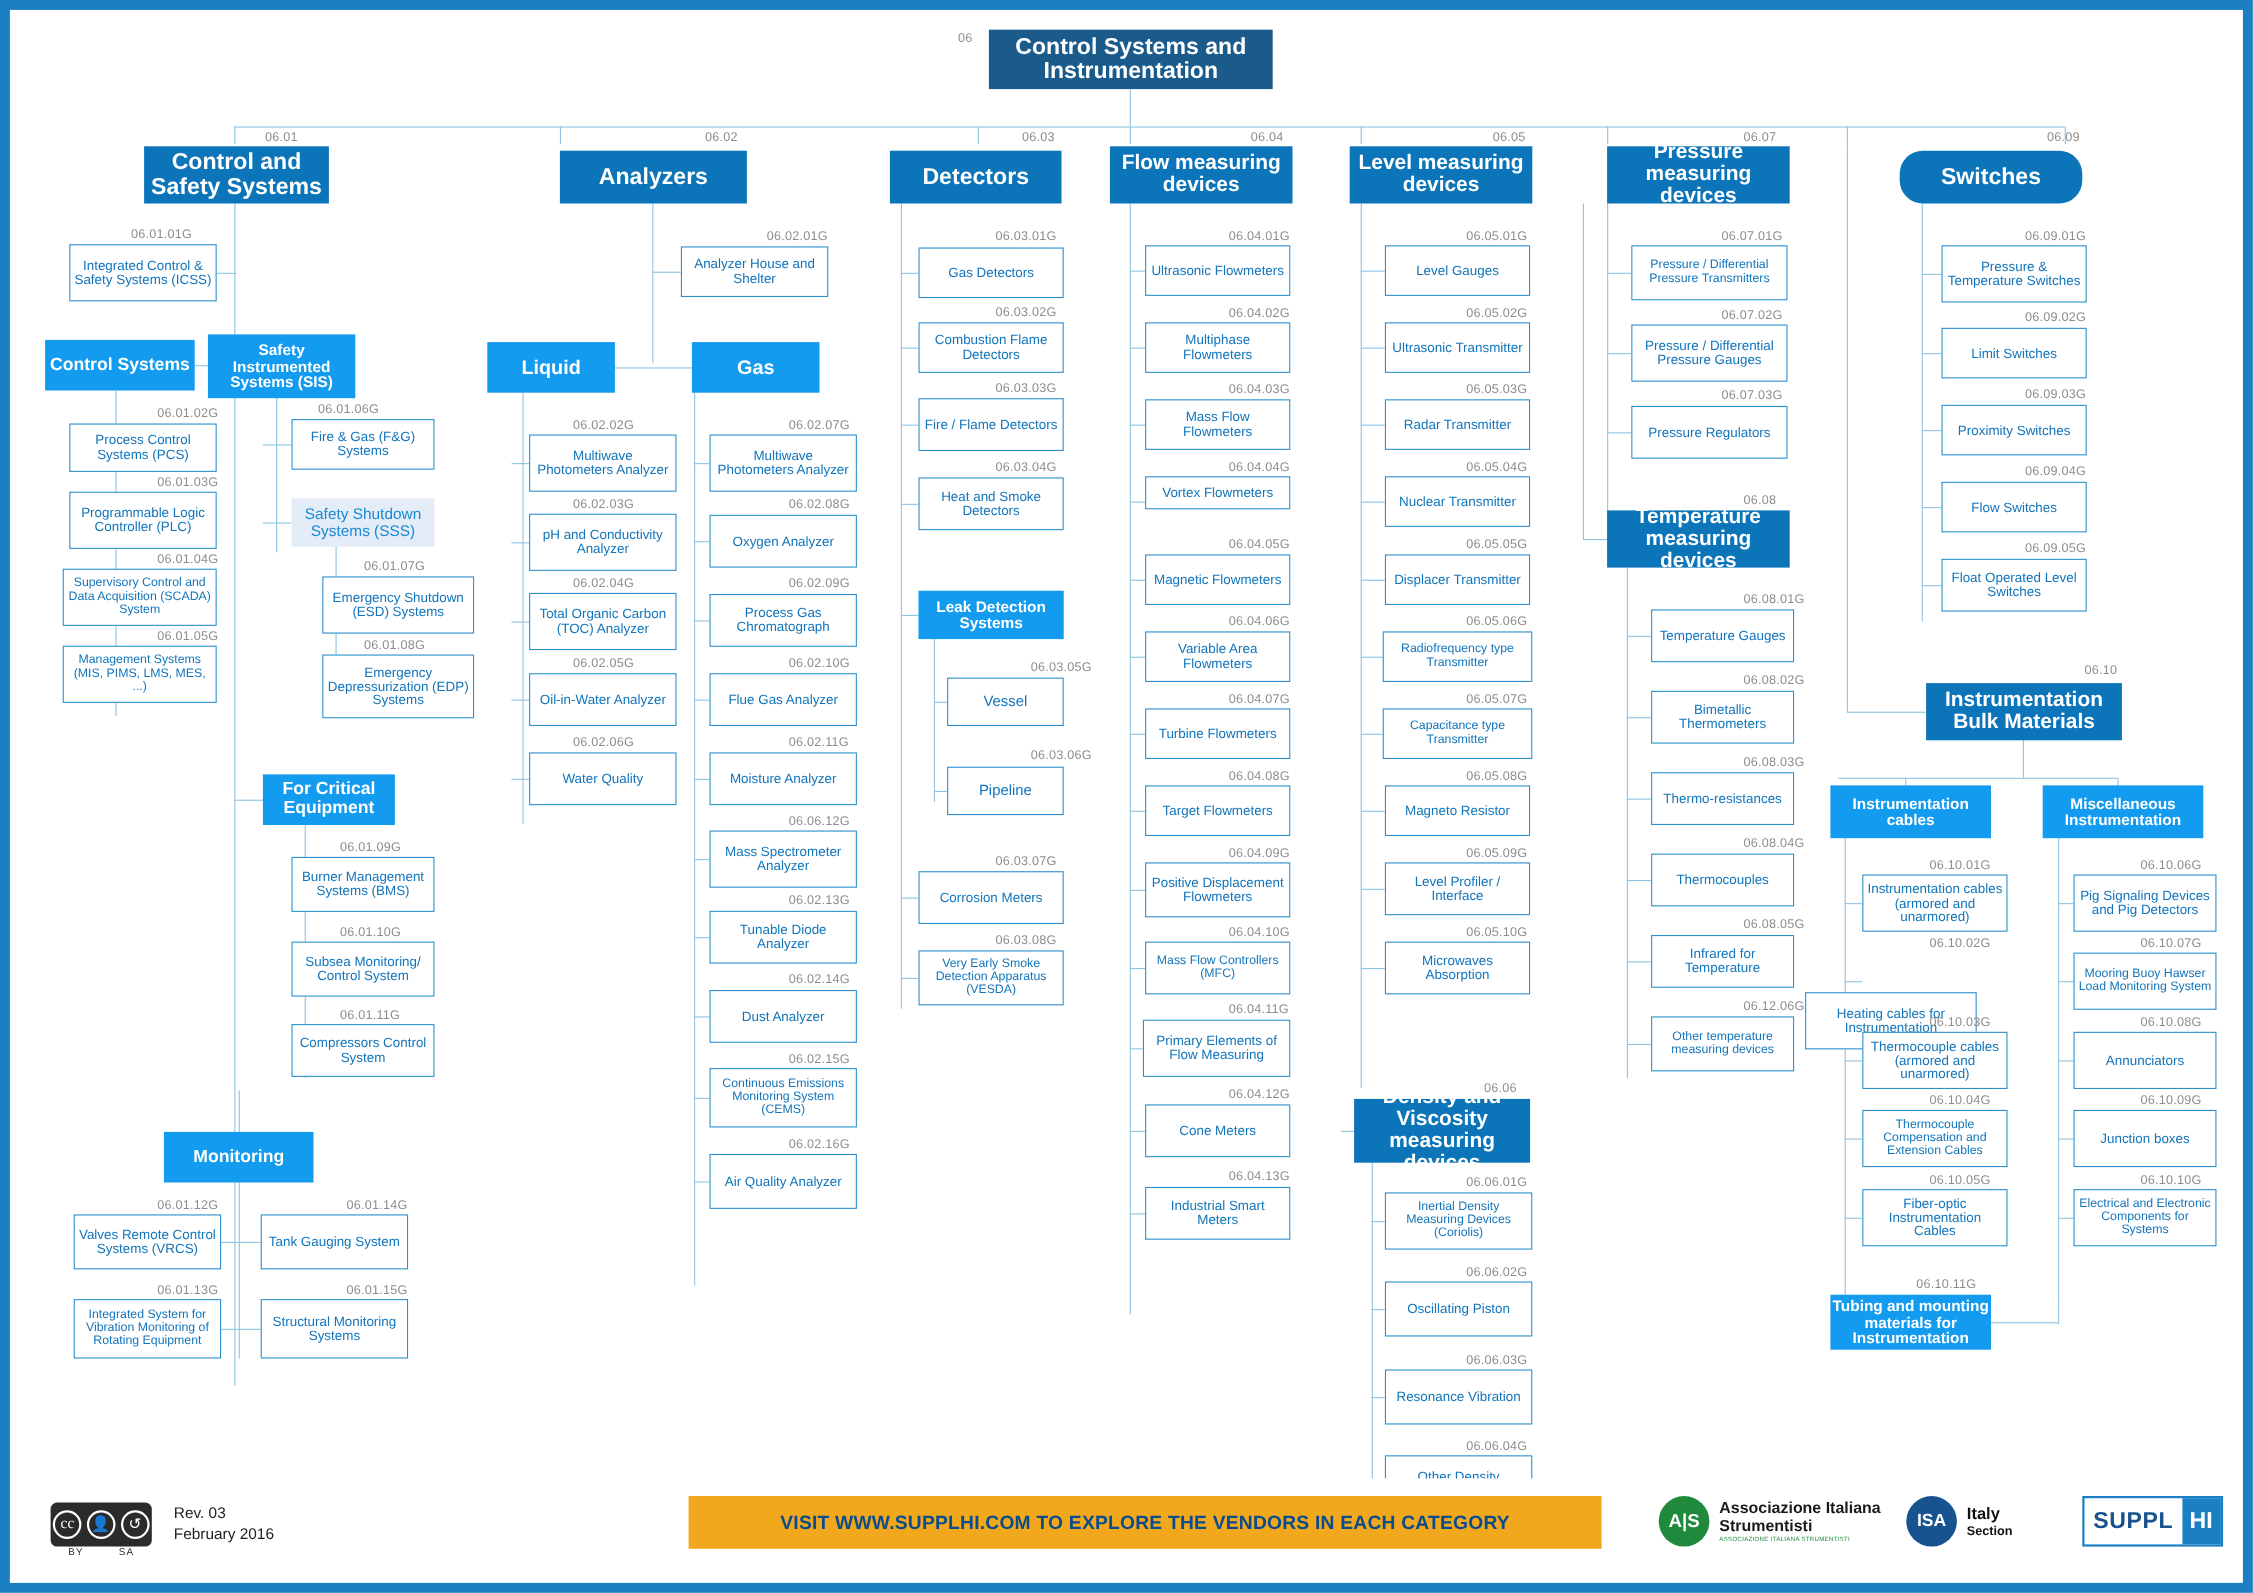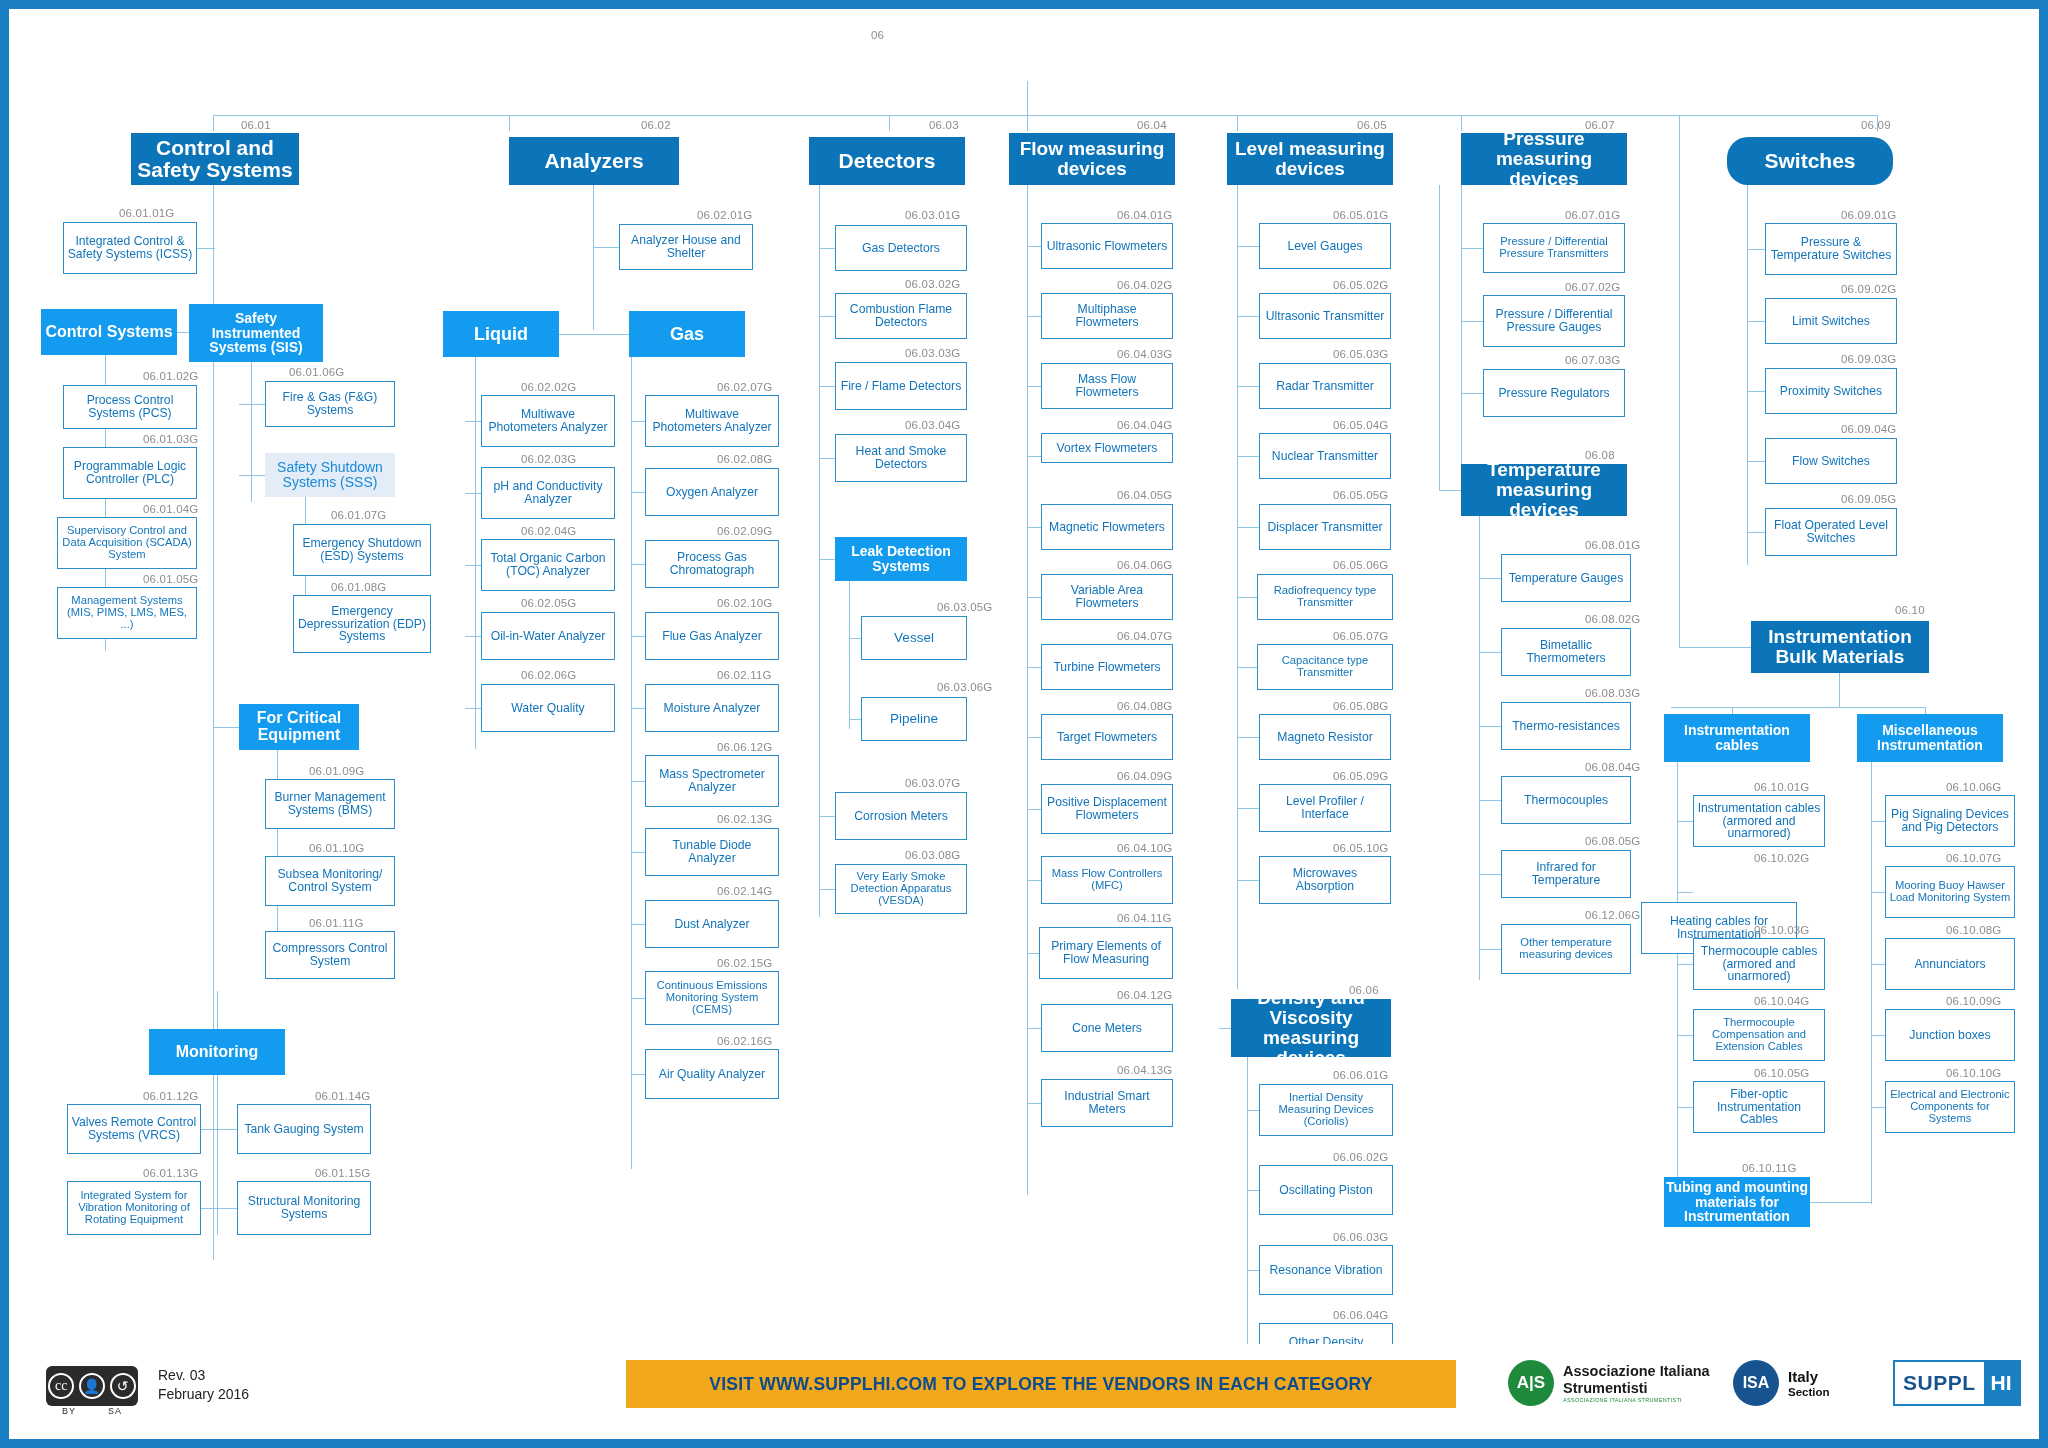--- a/index.html
+++ b/index.html
@@ -104,20 +104,21 @@
   .supR { background:#1b7fc4; color:#fff; height:100%; display:flex;align-items:center;
           padding:0 7px; font-size:21px; font-weight:bold;}
 </style>
 </head>
 <body>
 
 <div id="frame">
 <div id="canvas">
 
   <div class="code" style="left:862px; top:20px;">06</div>
+  <div class="node root" style="left:890px; top:18px; width:258px; height:54px;">Control Systems and Instrumentation</div>
 
   <div class="ln lnv" style="left:1018px; top:72px; height:34px;"></div>
   <div class="ln lnh" style="left:204px; top:106px; width:1664px;"></div>
 
   <div class="ln lnv" style="left:204px; top:106px; height:16px;"></div>
   <div class="ln lnv" style="left:500px; top:106px; height:16px;"></div>
   <div class="ln lnv" style="left:880px; top:106px; height:16px;"></div>
   <div class="ln lnv" style="left:1018px; top:106px; height:16px;"></div>
   <div class="ln lnv" style="left:1228px; top:106px; height:16px;"></div>
   <div class="ln lnv" style="left:1452px; top:106px; height:16px;"></div>

